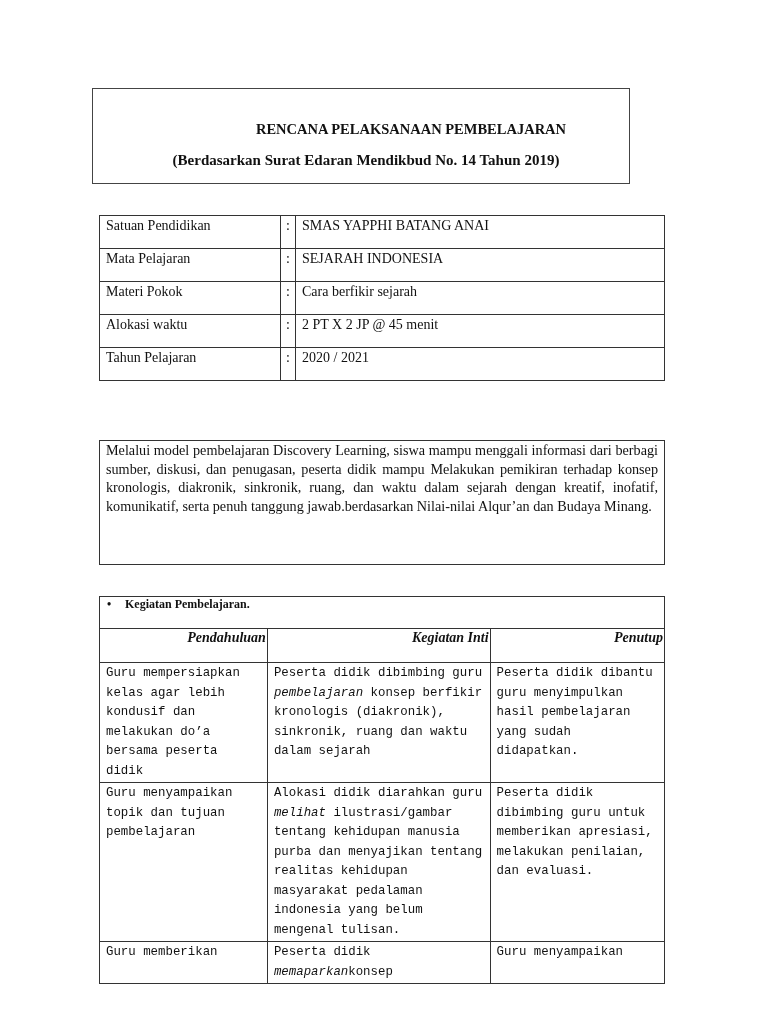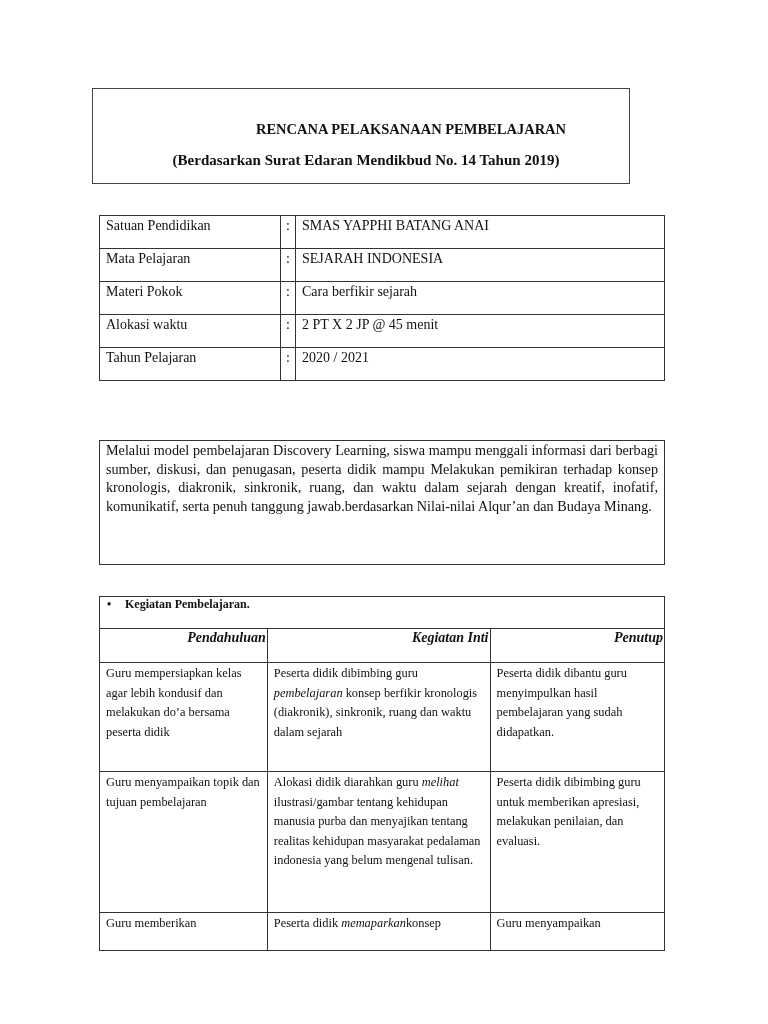--- a/index.html
+++ b/index.html
@@ -43,21 +43,21 @@
   }
   .bullet { display: inline-block; width: 18px; }
   .tujuan-text {
     padding: 0 6px; font-size: 14.2px; line-height: 18.5px; text-align: justify;
   }
   .keg-table {
     left: 99px; top: 596px; width: 566px;
   }
   .keg-table td {
     border: 1.3px solid #333; vertical-align: top;
-    font-family: Liberation Serif, serif; font-size: 12.4px; line-height: 19.5px;
+    font-family: Liberation Mono, monospace; font-size: 12.4px; line-height: 19.5px;
     padding: 1px 6px;
   }
   .keg-table td.sec-head {
     font-family: "Liberation Serif", serif; font-weight: bold; font-size: 12px;
     line-height: 15px; padding: 0 0 15px 7px; height: 16px;
   }
   .keg-table th {
     border: 1.3px solid #333; font-weight: bold; font-style: italic;
     font-size: 14px; height: 31px; vertical-align: top; padding-top: 1px;
     font-family: "Liberation Serif", serif;

